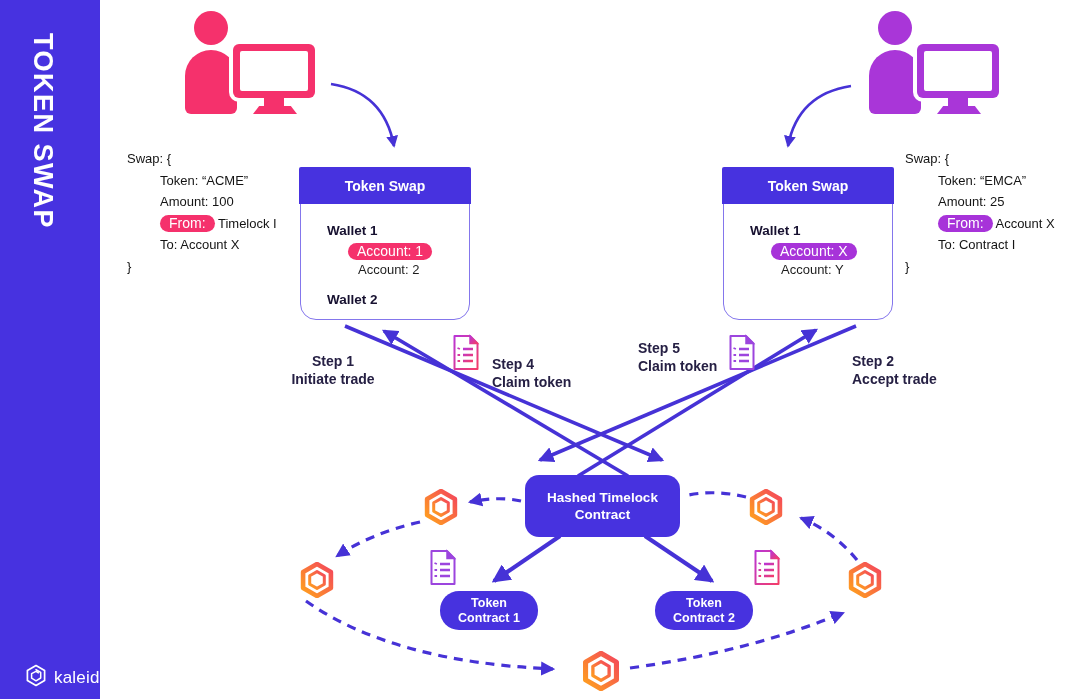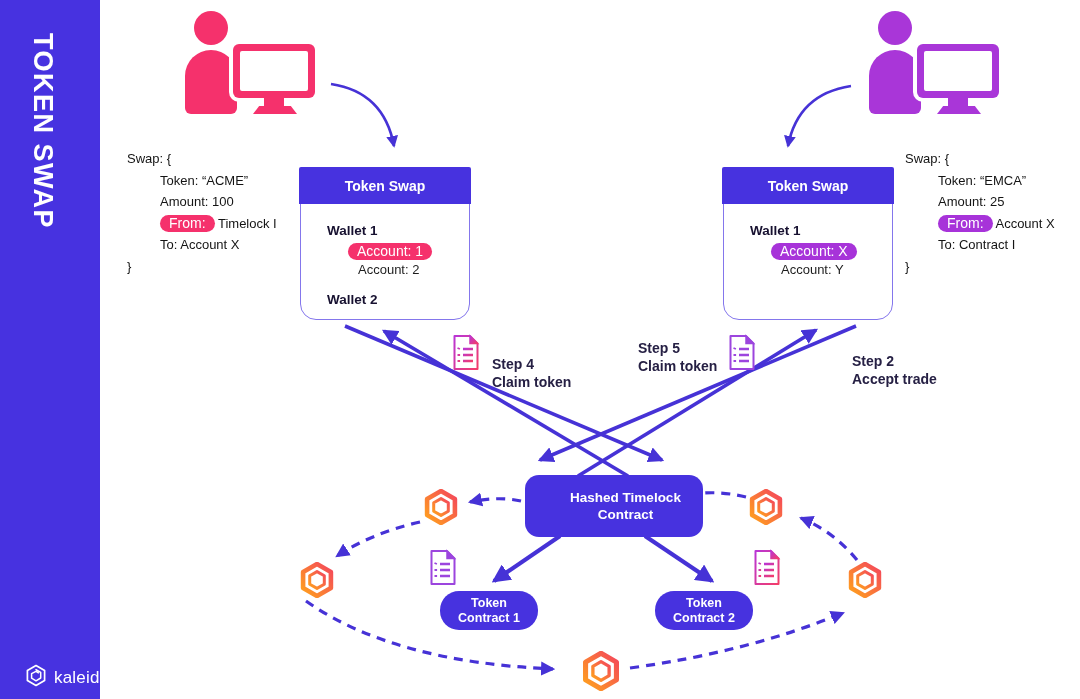--- a/index.html
+++ b/index.html
@@ -42,21 +42,21 @@
   .acct{font-size:13px;color:#1d1d1d;margin:2px 0 0 31px;}
   .wallet.w2{margin-top:15px;}
 
   
   .steplabel{position:absolute;font-weight:700;font-size:14px;line-height:17.5px;color:#262044;z-index:2;}
   .steplabel.center{text-align:center;}
 
   
   .nodebox{position:absolute;background:#4732DF;color:#ffffff;font-weight:700;text-align:center;
            display:flex;flex-direction:column;align-items:center;justify-content:center;z-index:3;}
-  .htc{left:525px;top:475px;width:155px;height:62px;border-radius:14px;font-size:13.5px;line-height:17px;padding-left:23px;}
+  .htc{left:525px;top:475px;width:155px;height:62px;border-radius:14px;font-size:13.5px;line-height:17px;}
   .tc{width:98px;height:39px;border-radius:19px;font-size:12.5px;line-height:15px;}
 
   .icon-abs{position:absolute;z-index:3;}
   svg.overlay{position:absolute;left:0;top:0;z-index:1;}
   .hidden-defs{position:absolute;width:0;height:0;overflow:hidden;}
 </style>
 </head>
 <body>
 
 <div class="stage">
@@ -171,20 +171,24 @@
 
   <div class="tsbox" style="left:723px;top:168px;">
     <div class="hd">Token Swap</div>
     <div class="bd">
       <div class="wallet">Wallet 1</div>
       <div class="acct-pill"><span class="pill violet">Account: X</span></div>
       <div class="acct">Account: Y</div>
     </div>
   </div>
 
+  <div class="steplabel center" style="left:283px;top:353px;width:100px;">
+    <div>Step 1</div>
+    <div>Initiate trade</div>
+  </div>
   <div class="steplabel" style="left:492px;top:356px;">
     <div>Step 4</div>
     <div>Claim token</div>
   </div>
   <div class="steplabel" style="left:638px;top:340px;">
     <div>Step 5</div>
     <div>Claim token</div>
   </div>
   <div class="steplabel" style="left:852px;top:353px;">
     <div>Step 2</div>

